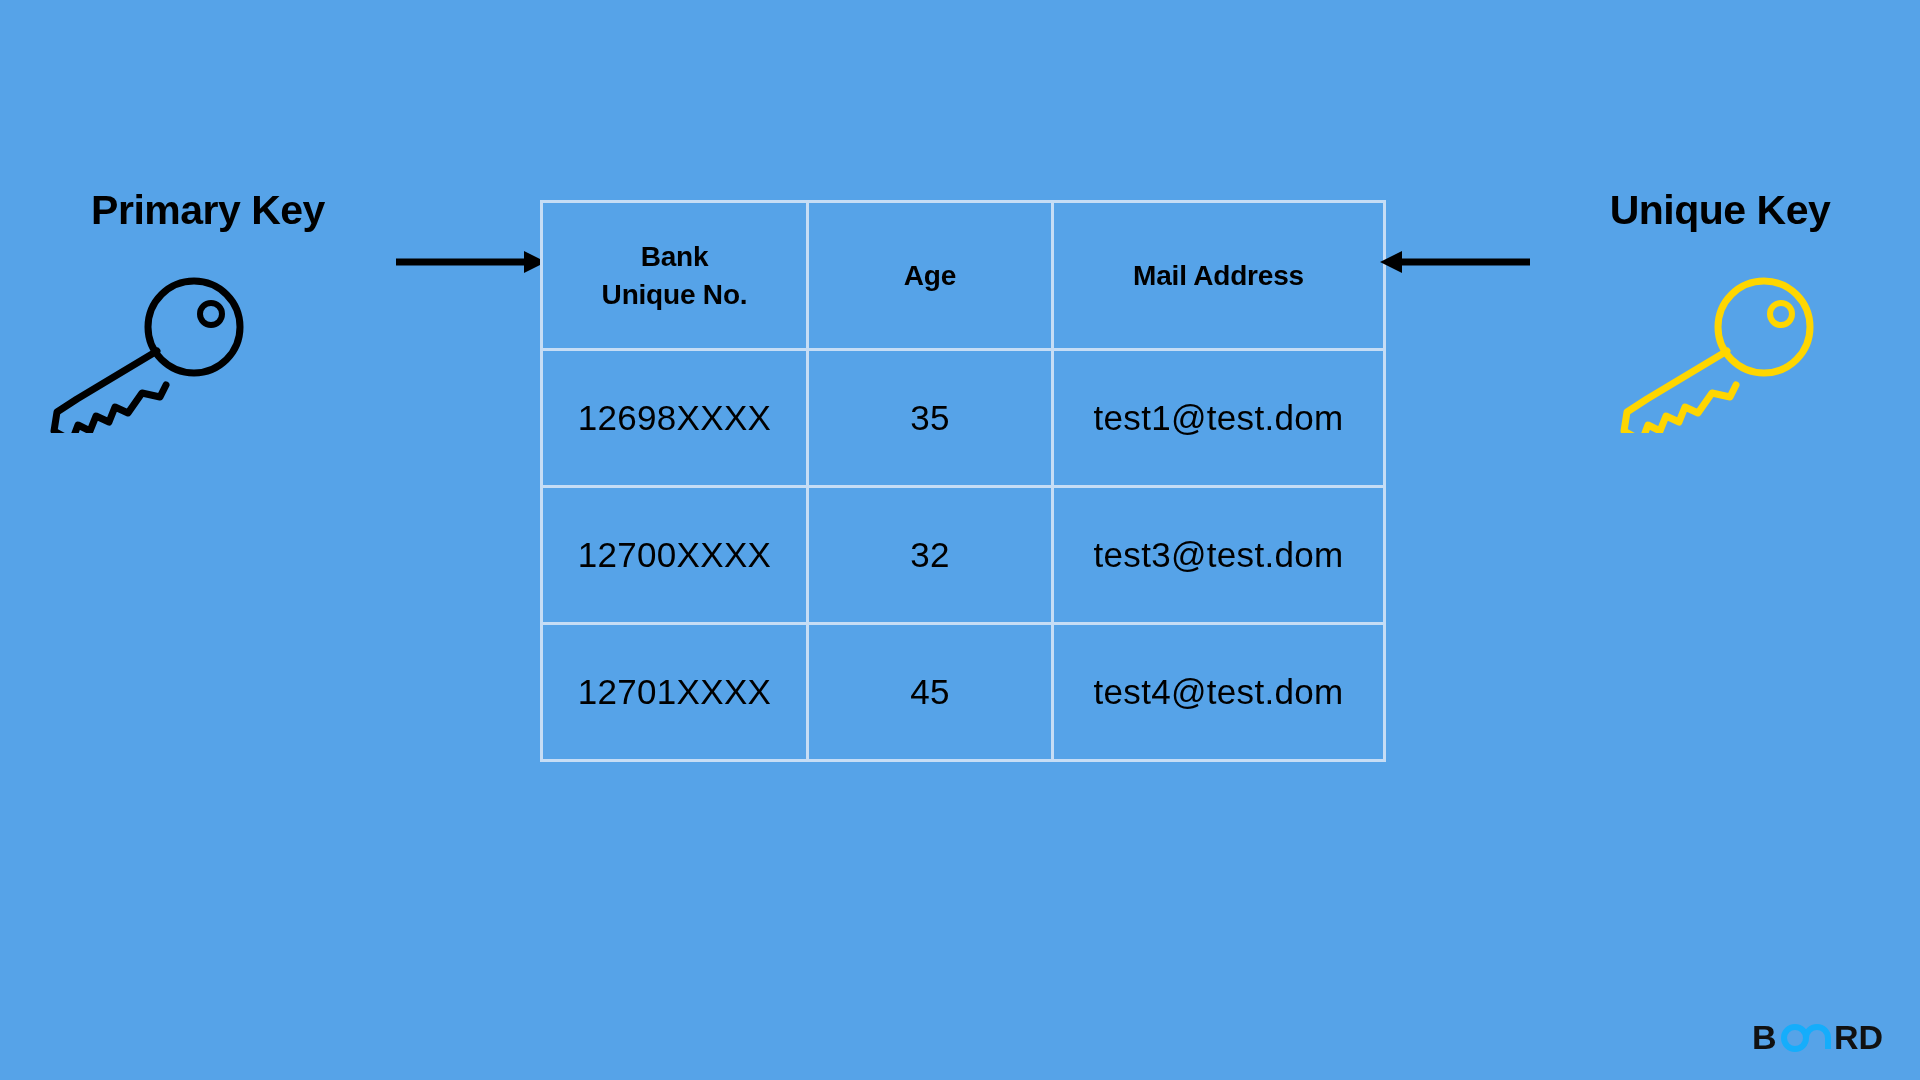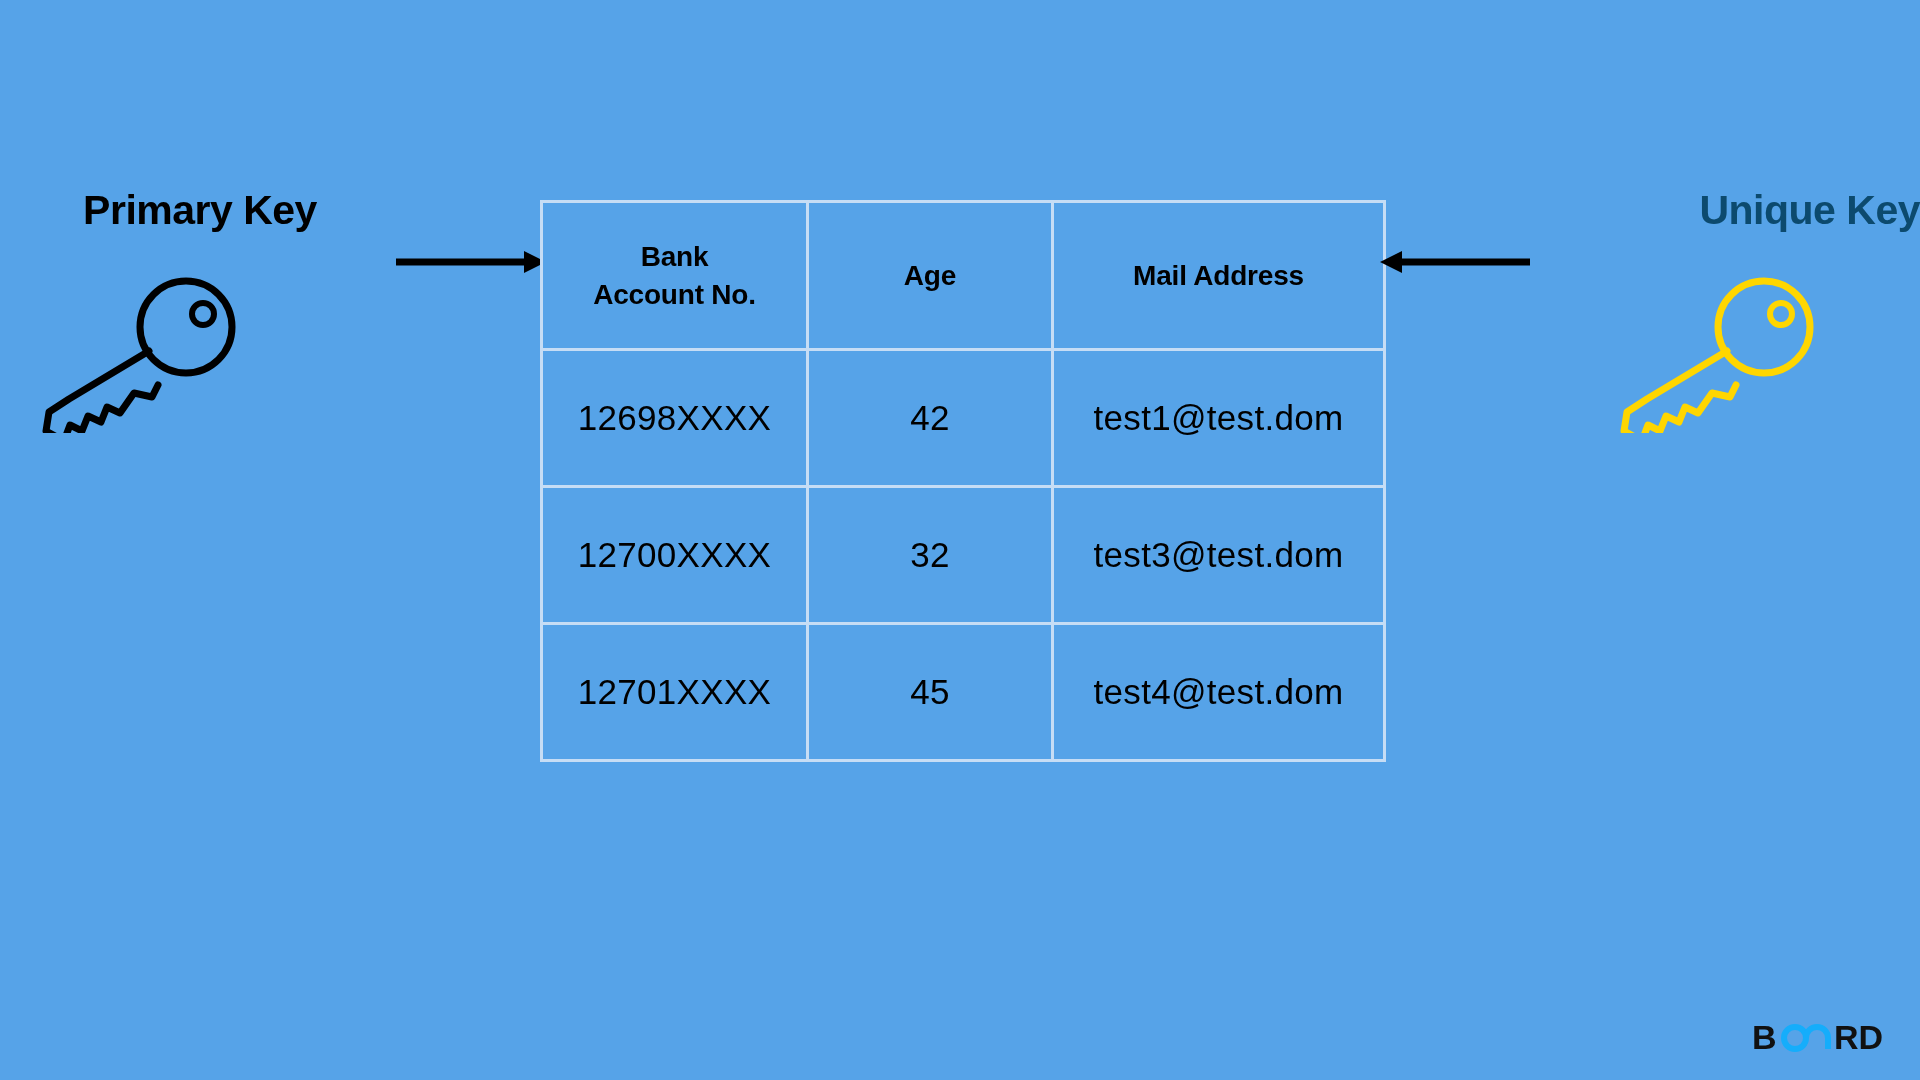--- a/index.html
+++ b/index.html
@@ -22,20 +22,21 @@
     width: 1920px;
     height: 1080px;
   }
 
   
   #left-annotation {
     position: absolute;
     left: 0px;
     top: 190px;
     width: 400px;
+    padding-left: 8px;
   }
   #left-annotation .key-label {
     font-size: 41px;
     font-weight: 700;
     letter-spacing: -0.5px;
     color: #000000;
     text-align: center;
     line-height: 1;
     white-space: nowrap;
   }
@@ -50,22 +51,22 @@
   #right-annotation {
     position: absolute;
     left: 1520px;
     top: 190px;
     width: 400px;
   }
   #right-annotation .key-label {
     font-size: 41px;
     font-weight: 700;
     letter-spacing: -0.5px;
-    color: #0c4a6e;
-    text-align: right;
+    color: #000000;
+    text-align: center;
     line-height: 1;
     white-space: nowrap;
   }
   #right-key-icon {
     margin-top: 42px;
     margin-left: 80px;
     width: 230px;
     height: 160px;
   }
 
@@ -169,30 +170,30 @@
     <table class="db-table">
       <colgroup>
         <col class="col-account">
         <col class="col-age">
         <col class="col-mail">
       </colgroup>
       <thead>
         <tr>
           <th>
             <span>Bank</span><br>
-            <span>Account No.</span>
+            <span>Unique No.</span>
           </th>
           <th>Age</th>
           <th>Mail Address</th>
         </tr>
       </thead>
       <tbody>
         <tr>
           <td>12698XXXX</td>
-          <td>42</td>
+          <td>35</td>
           <td>test1@test.dom</td>
         </tr>
         <tr>
           <td>12700XXXX</td>
           <td>32</td>
           <td>test3@test.dom</td>
         </tr>
         <tr>
           <td>12701XXXX</td>
           <td>45</td>

